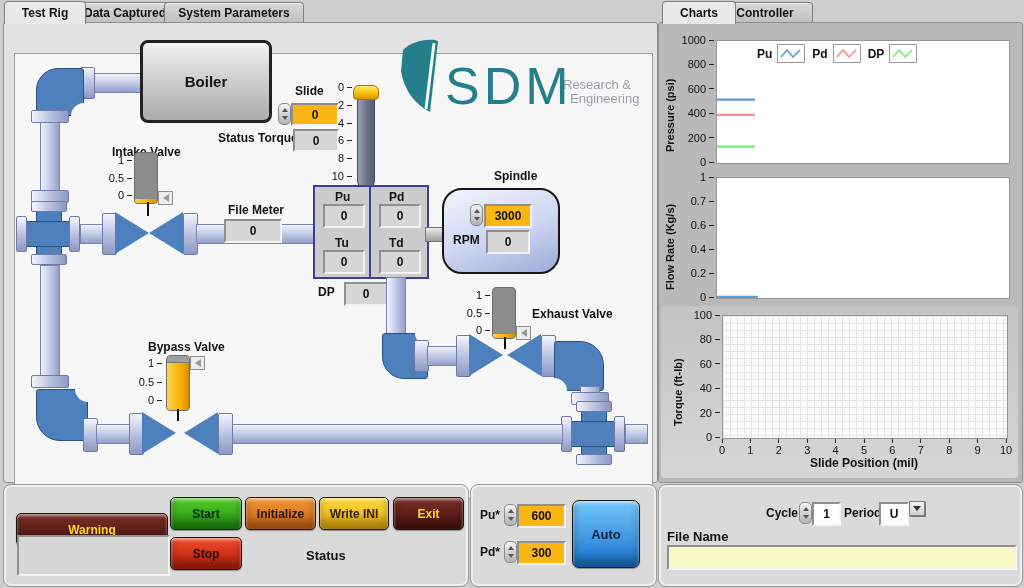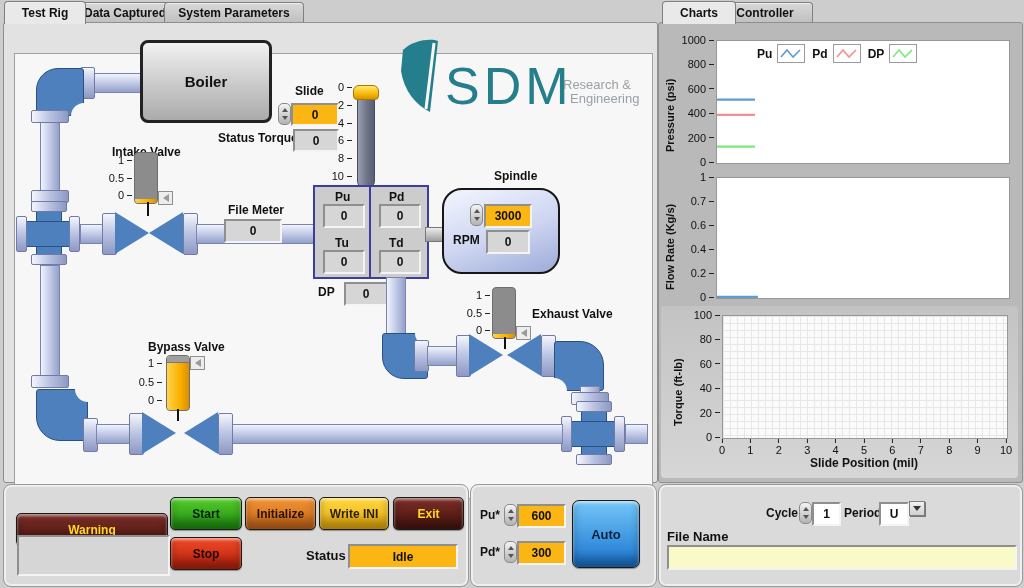--- a/index.html
+++ b/index.html
@@ -505,21 +505,20 @@
 
   <div class="bpanel" style="left:3px;width:464px;"></div>
   <div class="btn maroon" style="left:16px;top:513px;width:150px;height:31px;">Warning</div>
   <div class="ind" style="left:17px;top:535px;width:149px;height:37px;"></div>
   <div class="btn green" style="left:170px;top:497px;width:70px;height:31px;">Start</div>
   <div class="btn red" style="left:170px;top:537px;width:70px;height:31px;">Stop</div>
   <div class="btn orangeb" style="left:245px;top:497px;width:69px;height:31px;">Initialize</div>
   <div class="btn gold" style="left:319px;top:497px;width:68px;height:31px;">Write INI</div>
   <div class="btn maroon" style="left:393px;top:497px;width:69px;height:31px;">Exit</div>
   <div class="lbl" style="left:306px;top:548px;font-size:13px;">Status</div>
-  <div class="ctl orange" style="left:348px;top:544px;width:106px;height:21px;">Idle</div>
 
   <div class="bpanel" style="left:470px;width:185px;"></div>
   <div class="lbl" style="left:480px;top:508px;">Pu*</div>
   <span class="spin" style="left:504px;top:504px;">
       <i class="up"></i>
       <i class="dn"></i>
     </span>
   <div class="ctl orange" style="left:517px;top:504px;width:45px;height:20px;">600</div>
   <div class="lbl" style="left:480px;top:545px;">Pd*</div>
   <span class="spin" style="left:504px;top:541px;">

